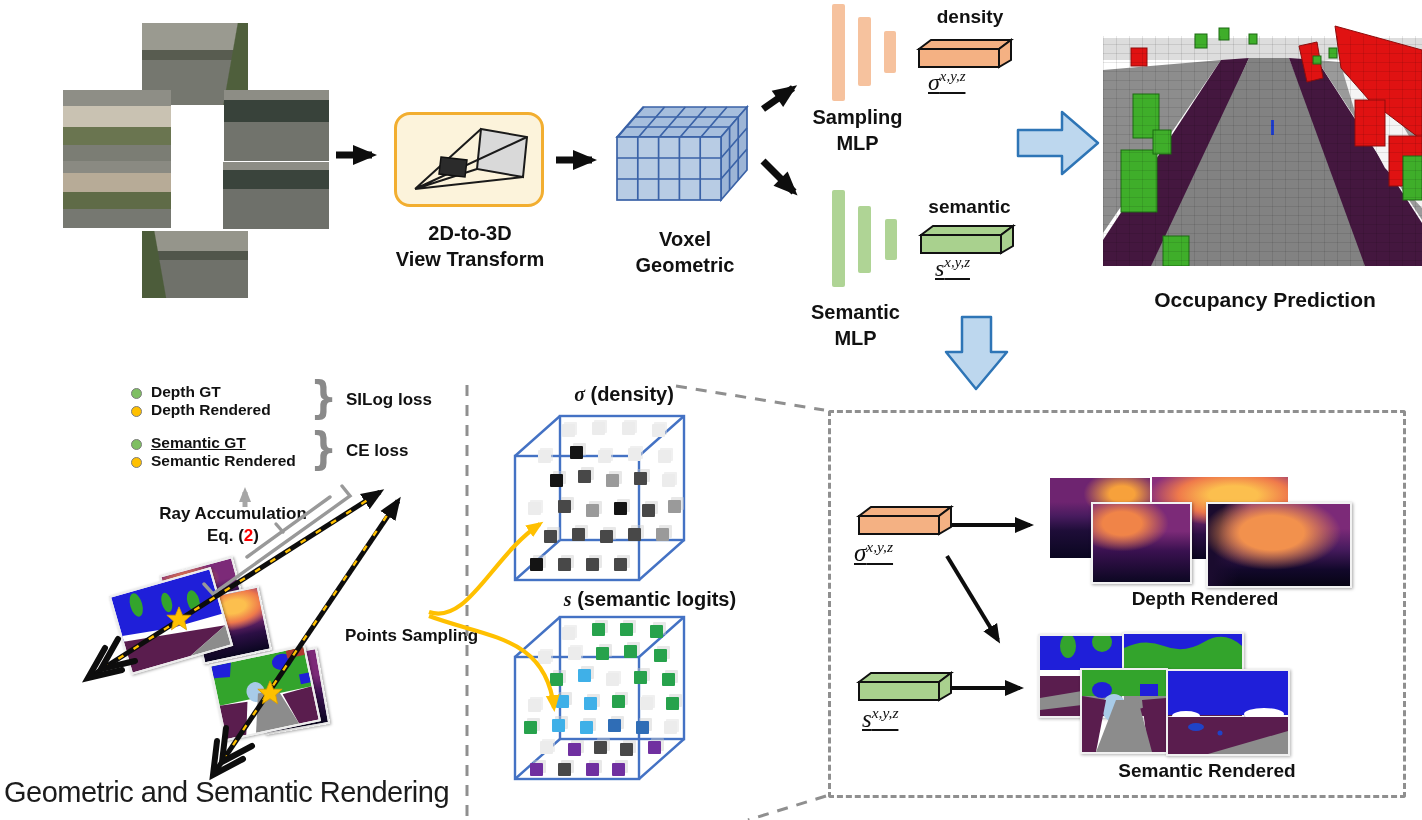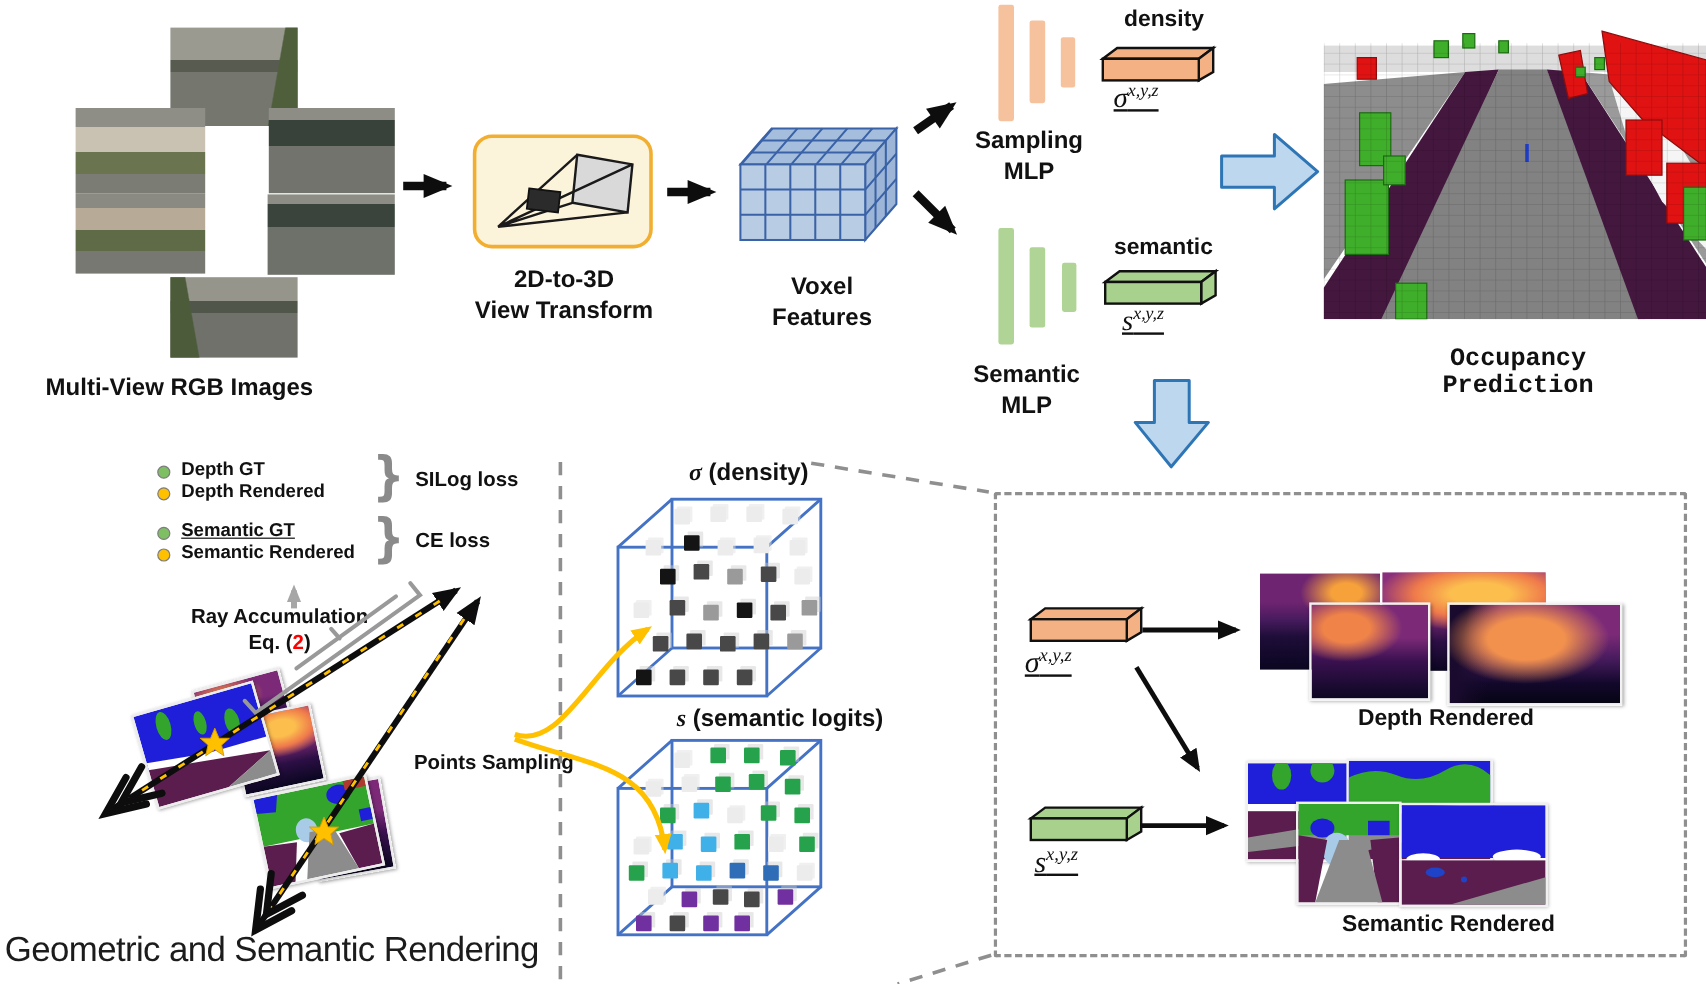--- a/index.html
+++ b/index.html
@@ -60,21 +60,20 @@
 <body>
 
 <div id="canvas">
 
   <div class="cam cam-front" style="left:142px;top:23px;width:106px;height:82px;"></div>
   <div class="cam cam-fl" style="left:63px;top:90px;width:108px;height:71px;"></div>
   <div class="cam cam-fr" style="left:224px;top:90px;width:105px;height:71px;"></div>
   <div class="cam cam-bl" style="left:63px;top:161px;width:108px;height:67px;"></div>
   <div class="cam cam-br" style="left:223px;top:162px;width:106px;height:67px;"></div>
   <div class="cam cam-back" style="left:142px;top:231px;width:106px;height:67px;"></div>
-  <div class="abs b lbl20" style="left:38px;top:312px;width:300px;">Multi-View RGB Images</div>
 
   <div class="abs" style="left:394px;top:112px;width:150px;height:95px;background:#FCF3DB;border:3.5px solid #F2AE30;border-radius:16px;box-sizing:border-box;">
     <svg width="143" height="88" viewBox="0 0 143 88">
       <polygon points="84,14 130,22 126,62 80,54" fill="#d9d9d9" stroke="#1a1a1a" stroke-width="2"></polygon>
       <path d="M18,74 L84,14 M18,74 L130,22 M18,74 L126,62 M18,74 L80,54" stroke="#1a1a1a" stroke-width="2" fill="none"></path>
       <polygon points="44,42 70,45 68,62 42,59" fill="#2b2b2b" stroke="#111" stroke-width="1.5"></polygon>
     </svg>
   </div>
   <div class="abs b lbl20 ctr" style="left:397px;top:222px;width:146px;">2D-to-3D</div>
   <div class="abs b lbl20 ctr" style="left:380px;top:248px;width:180px;">View Transform</div>
@@ -87,21 +86,21 @@
         <rect x="5" y="35" width="104" height="63" fill="#b8cce4"></rect>
         <path d="M25.8,35 V98 M46.6,35 V98 M67.4,35 V98 M88.2,35 V98 M5,56 H109 M5,77 H109" fill="none"></path>
         <path d="M31.8,5 L5.8,35 M52.6,5 L26.6,35 M73.4,5 L47.4,35 M94.2,5 L68.2,35 M115,5 L89,35" fill="none"></path>
         <path d="M13.6,25 H117.6 M22.2,15 H126.2" fill="none"></path>
         <path d="M117.6,25 V88 M126.2,15 V78" fill="none"></path>
         <path d="M109,56 L135,26 M109,77 L135,47" fill="none"></path>
       </g>
     </svg>
   </div>
   <div class="abs b lbl20 ctr" style="left:610px;top:228px;width:150px;">Voxel</div>
-  <div class="abs b lbl20 ctr" style="left:610px;top:254px;width:150px;">Features</div>
+  <div class="abs b lbl20 ctr" style="left:610px;top:254px;width:150px;">Geometric</div>
 
   <div class="bar bar-o" style="left:832px;top:4px;width:13px;height:97px;"></div>
   <div class="bar bar-o" style="left:858px;top:17px;width:13px;height:69px;"></div>
   <div class="bar bar-o" style="left:884px;top:31px;width:12px;height:42px;"></div>
   <div class="abs b lbl20 ctr" style="left:800px;top:106px;width:115px;">Sampling</div>
   <div class="abs b lbl20 ctr" style="left:800px;top:132px;width:115px;">MLP</div>
 
   <div class="abs b lbl19 ctr" style="left:925px;top:6px;width:90px;">density</div>
   <div class="abs" style="left:916px;top:36px;">
     <svg width="98" height="35" viewBox="0 0 98 35">
@@ -165,21 +164,21 @@
           <rect x="50" y="122" width="18" height="24"></rect>
         <rect x="60" y="228" width="26" height="30"></rect>
           <rect x="300" y="148" width="19" height="44"></rect>
         <rect x="210" y="48" width="8" height="8"></rect>
           <rect x="226" y="40" width="8" height="10"></rect>
       </g>
       <rect x="168" y="112" width="3" height="15" fill="#2040d0"></rect>
       <rect x="0" y="28" width="319" height="230" fill="url(#vox)" opacity=".85"></rect>
     </svg>
   </div>
-  <div class="abs b lbl21 ctr" style="left:1140px;top:288px;width:250px;font-family:Liberation Mono, monospace;">Occupancy Prediction</div>
+  <div class="abs b lbl21 ctr" style="left:1140px;top:288px;width:250px;">Occupancy Prediction</div>
 
   <span class="dot" style="left:131px;top:388px;background:#7fbf63;" style2="background:#7fbf63"></span>
   <div class="abs b lbl16" style="left:151px;top:383px;">Depth GT</div>
   <span class="dot" style="left:131px;top:406px;background:#FFC000;"></span>
   <div class="abs b lbl16" style="left:151px;top:401px;">Depth Rendered</div>
   <div class="abs bracket" style="left:308px;top:372px;">}</div>
   <div class="abs b lbl17" style="left:346px;top:390px;">SILog loss</div>
 
   <span class="dot" style="left:131px;top:439px;background:#7fbf63;"></span>
   <div class="abs b lbl16" style="left:151px;top:434px;text-decoration:underline;">Semantic GT</div>

